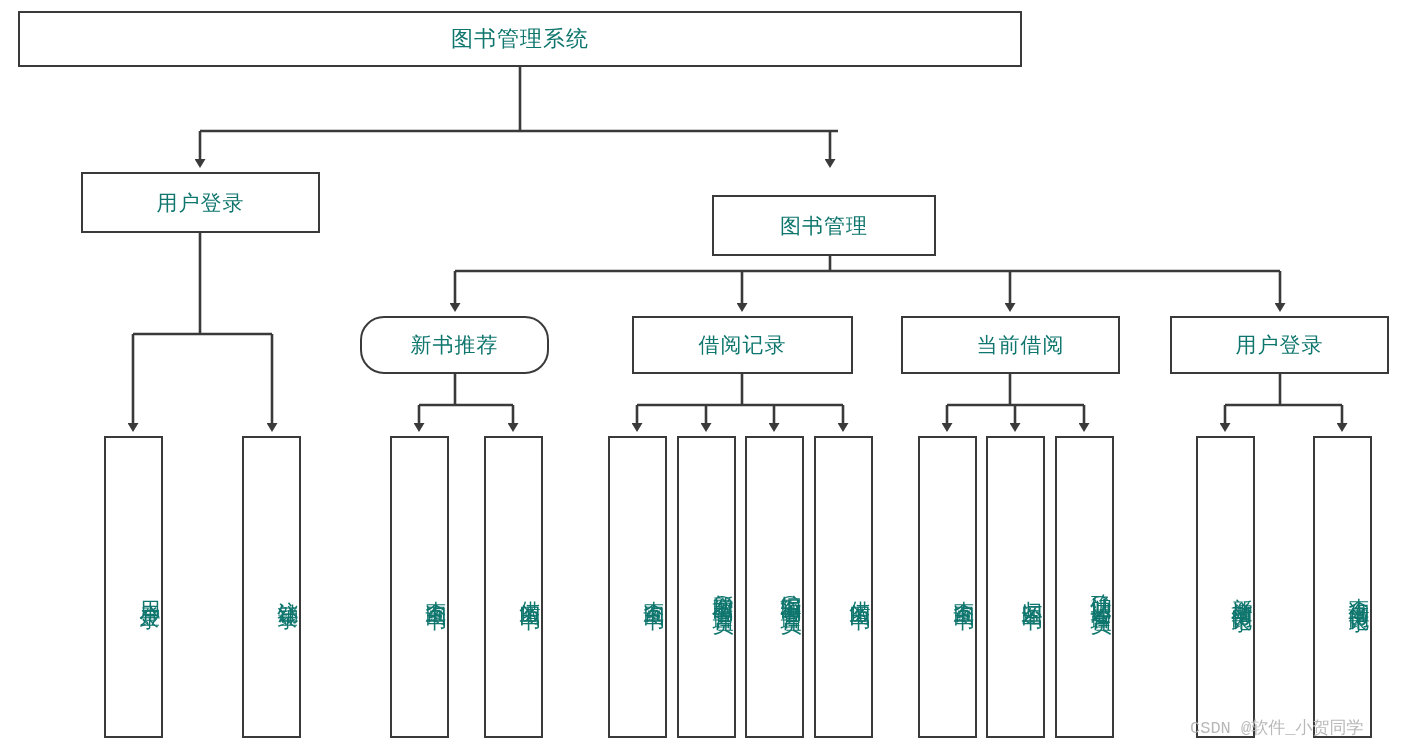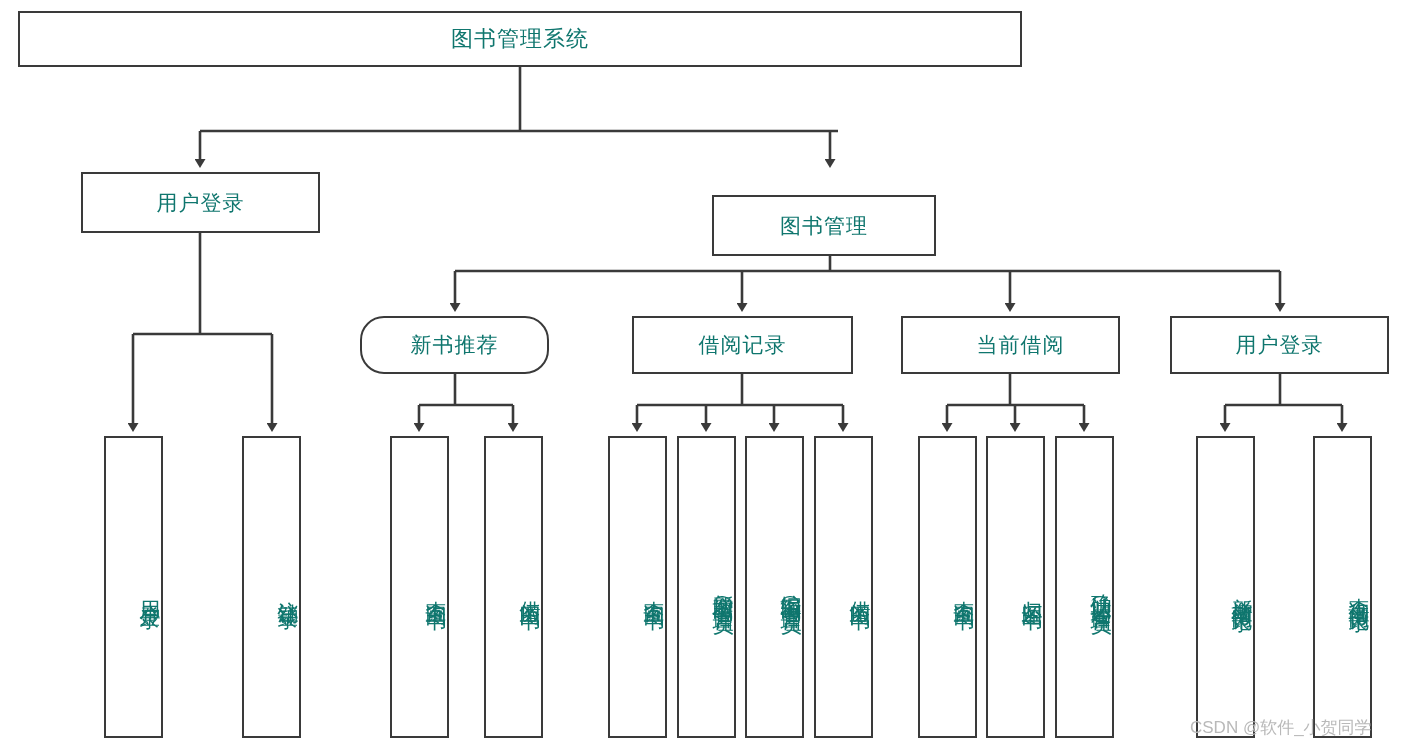--- a/index.html
+++ b/index.html
@@ -54,21 +54,21 @@
   .node.root {
     font-size: 22px;
   }
   #watermark {
     position: absolute;
     left: 1190px;
     top: 716px;
     font-size: 17px;
     color: #b9b9b9;
     white-space: nowrap;
-    font-family: Liberation Sans, sans-serif;
+    font-family: Liberation Mono, monospace;
   }
 </style>
 </head>
 <body>
 
 <div id="canvas">
 
   <svg id="svg-layer" viewBox="0 0 1405 747" xmlns="http://www.w3.org/2000/svg">
     <defs>
       <marker id="arrow" markerWidth="9" markerHeight="11" refX="1" refY="5.5" orient="auto" markerUnits="userSpaceOnUse">

